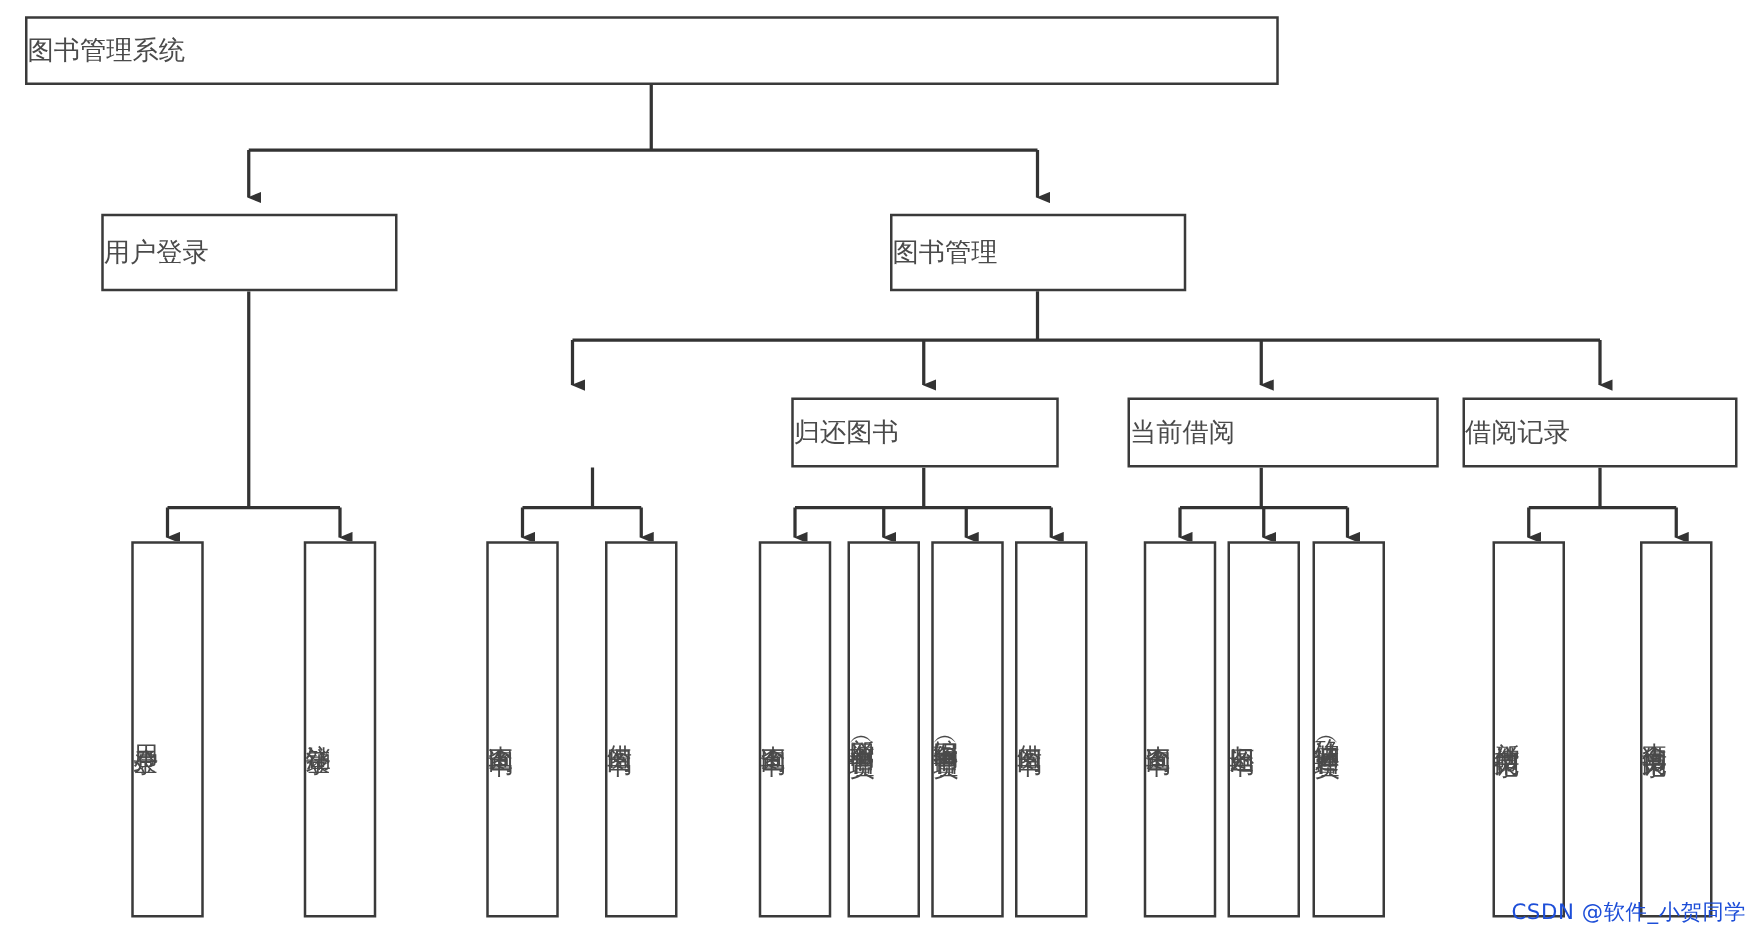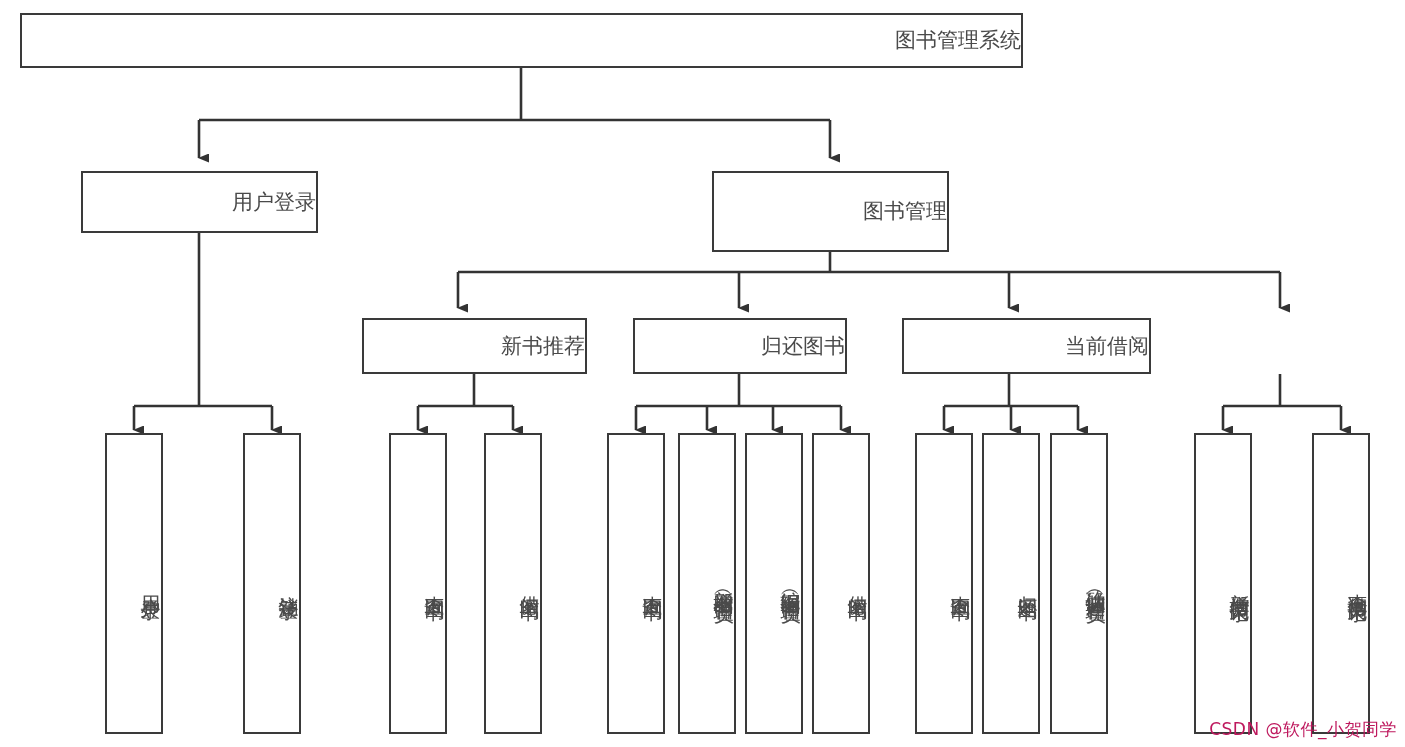--- a/index.html
+++ b/index.html
@@ -26,21 +26,21 @@
     pointer-events: none;
   }
   .node {
     position: absolute;
     box-sizing: border-box;
     background: #ffffff;
     border: 2.5px solid #3a3a3a;
     color: #4a4a4a;
     display: flex;
     align-items: center;
-    justify-content: flex-end;
+    justify-content: flex-start;
     text-align: center;
     line-height: 1.18;
   }
   .node.h {
     font-size: 21px;
   }
   .node.v {
     font-size: 20px;
   }
   .node.v .vtext {
@@ -51,21 +51,21 @@
     white-space: nowrap;
   }
   .node .htext {
     white-space: nowrap;
   }
   .watermark {
     position: absolute;
     right: 8px;
     bottom: 6px;
     font-size: 17px;
-    color: #be185d;
+    color: #1d4ed8;
     letter-spacing: 0.5px;
     white-space: nowrap;
   }
 </style>
 </head>
 <body>
 
 <div id="canvas">
 
   <svg class="wires" viewBox="0 0 1405 747" xmlns="http://www.w3.org/2000/svg">
@@ -118,32 +118,32 @@
     </g>
   </svg>
 
   <div class="node h" style="left:20px; top:13px; width:1003px; height:55px;">
     <span class="htext">图书管理系统</span>
   </div>
 
   <div class="node h" style="left:81px; top:171px; width:237px; height:62px;">
     <span class="htext">用户登录</span>
   </div>
-  <div class="node h" style="left:712px; top:171px; width:237px; height:81px;">
+  <div class="node h" style="left:712px; top:171px; width:237px; height:62px;">
     <span class="htext">图书管理</span>
   </div>
 
-  <div class="node h" style="left:362px; top:318px; width:225px; height:56px;">
-    <span class="htext">新书推荐</span>
-  </div>
   <div class="node h" style="left:633px; top:318px; width:214px; height:56px;">
     <span class="htext">归还图书</span>
   </div>
   <div class="node h" style="left:902px; top:318px; width:249px; height:56px;">
     <span class="htext">当前借阅</span>
+  </div>
+  <div class="node h" style="left:1170px; top:318px; width:220px; height:56px;">
+    <span class="htext">借阅记录</span>
   </div>
 
   <div class="node v" style="left:105px; top:433px; width:58px; height:301px;">
     <span class="vtext">用户登录</span>
   </div>
   <div class="node v" style="left:243px; top:433px; width:58px; height:301px;">
     <span class="vtext">注销登录</span>
   </div>
 
   <div class="node v" style="left:389px; top:433px; width:58px; height:301px;">

